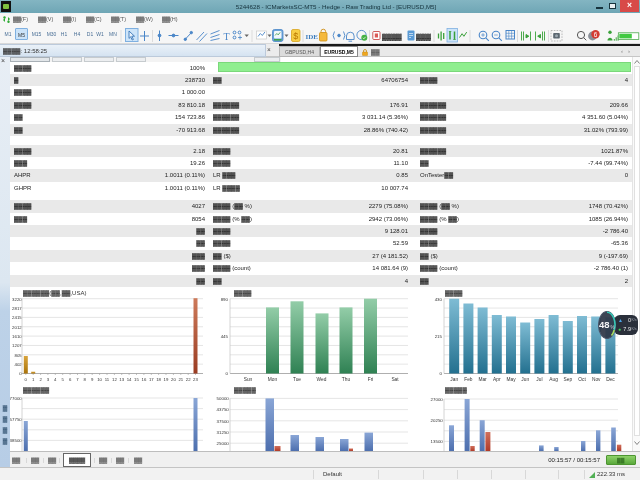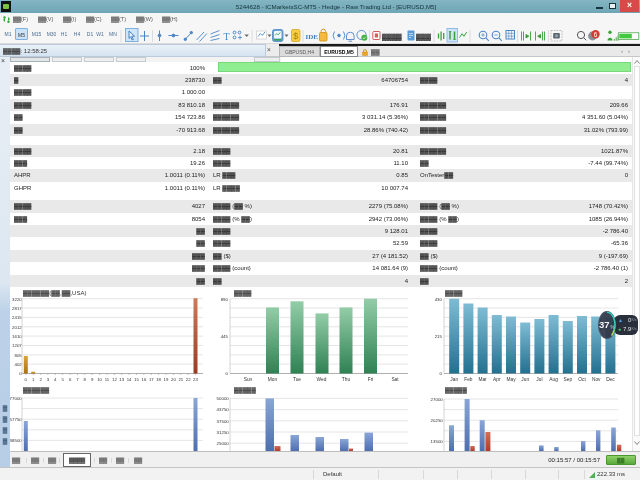--- a/index.html
+++ b/index.html
@@ -483,21 +483,21 @@
 <span class="ab" style="left:623px;top:316.5px;font-size:5.5px;color:#eee;width:8px;text-align:right">0</span>
 <span class="ab" style="left:631.5px;top:318px;font-size:3.5px;color:#9aa0ab">K/s</span>
 <span class="ab" style="left:618px;top:326px;font-size:5px;color:#3fcf5a">●</span>
 <span class="ab" style="left:620px;top:325.5px;font-size:5.5px;color:#eee;width:11px;text-align:right">7.9</span>
 <span class="ab" style="left:631.5px;top:327px;font-size:3.5px;color:#9aa0ab">K/s</span>
 <div class="ab" style="left:597.5px;top:311px;width:18px;height:27.5px;background:rgba(45,53,69,0.92);border-radius:50%;border:1.5px solid #4a5468"></div>
 <svg class="ab" style="left:597.5px;top:311px" width="18" height="27.5" viewBox="0 0 18 27.5">
     <path d="M9 1.2 A8 12.5 0 0 1 16.2 19" fill="none" stroke="#37c8b5" stroke-width="1.6"></path>
     <path d="M16.2 19 A8 12.5 0 0 1 13.5 24.5" fill="none" stroke="#a8e063" stroke-width="1.6"></path>
   </svg>
-<span class="ab" style="left:599px;top:318.5px;font-size:9.5px;color:#f4f4f6;font-weight:bold">37</span>
+<span class="ab" style="left:599px;top:318.5px;font-size:9.5px;color:#f4f4f6;font-weight:bold">48</span>
 <span class="ab" style="left:610.5px;top:325px;font-size:4.5px;color:#cfd3da">%</span>
 <svg class="ic" style="left:120px;top:28px" width="520" height="16" viewBox="0 0 520 16">
 <g stroke="#4a86c8" fill="none" stroke-width="1">
 <line x1="1" y1="2" x2="1" y2="14" stroke="#dcdcdc"></line>
 <rect x="5.5" y="0.5" width="12.5" height="13" fill="#cde4f9" stroke="#7fb0e0"></rect>
 <path d="M9 3 L14.5 8.2 L11.8 8.2 L13.4 11.5 L12.2 12 L10.7 8.8 L9 10.4 Z" fill="#eaf3fc" stroke="#3a76b8" stroke-width="0.9"></path>
 <path d="M24.5 3 V13 M20 8 H29"></path>
 <line x1="32.5" y1="2" x2="32.5" y2="14" stroke="#dcdcdc"></line>
 <path d="M39.5 2.5 V13"></path>
       <circle cx="39.5" cy="7.5" r="1.4" fill="#4a86c8"></circle>

